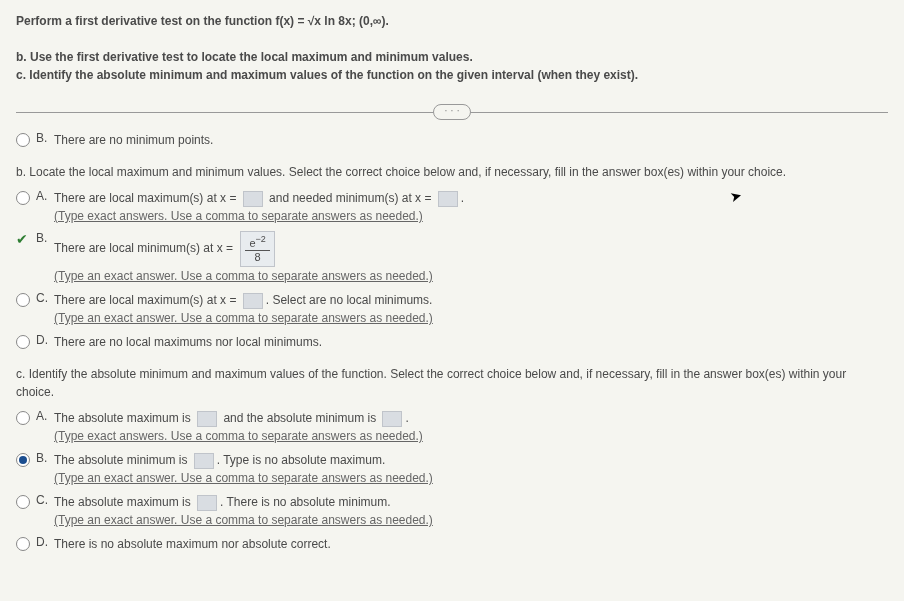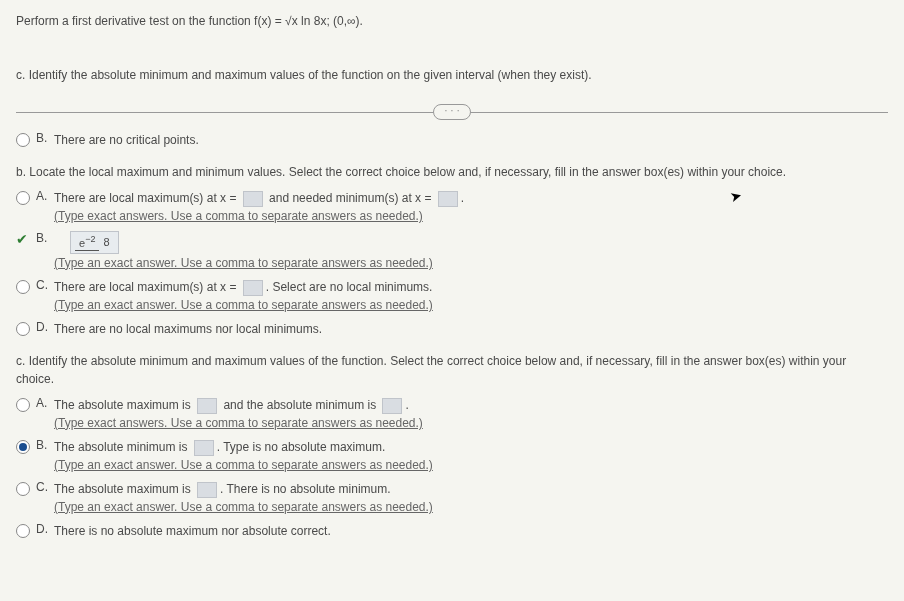--- a/index.html
+++ b/index.html
@@ -8,20 +8,21 @@
       color: #4a4a4a;
       margin: 0;
       padding: 12px 16px;
       background: #f5f5f0;
       width: 904px;
       box-sizing: border-box;
     }
     .question-stem {
       margin-bottom: 28px;
       line-height: 1.5;
+      font-weight: bold;
     }
     .hr-wrap {
       position: relative;
       margin: 8px 0 18px 0;
     }
     .hr-line {
       border: none;
       border-top: 1px solid #999;
       margin: 0;
     }
@@ -99,24 +100,24 @@
       display: inline-block;
       width: 18px;
       height: 14px;
       background: #d9dde2;
       vertical-align: middle;
       border: 1px solid #c0c4ca;
       margin: 0 3px;
     }
     .frac {
       display: inline-flex;
-      flex-direction: row;
+      flex-direction: column;
       align-items: center;
       vertical-align: middle;
-      margin: 0 16px;
+      margin: 0 4px;
       background: #e8ecef;
       border: 1px solid #c0c4ca;
       padding: 2px 4px;
       text-align: center;
     }
     .frac .num {
       border-bottom: 1px solid #555;
       padding: 0 4px;
       font-size: 11px;
       line-height: 1.2;
@@ -139,50 +140,51 @@
       color: #000;
       transform: rotate(-15deg);
     }
   </style>
 </head>
 <body>
 
 <div class="question-stem">
   <span><span>Perform a first derivative test on the function f(x) = </span><span>√x ln 8x; (0,∞).</span></span><br>
   <br>
-  <br>
+  <span>b. Use the first derivative test to locate the local maximum and minimum values.</span><br>
   <span>c. Identify the absolute minimum and maximum values of the function on the given interval (when they exist).</span>
 </div>
 
 <div class="hr-wrap">
   <hr class="hr-line">
   <div class="hr-badge">· · ·</div>
 </div>
 
 <div class="choice-row">
   <span class="radio"></span>
   <span class="choice-letter">B.</span>
-  <span class="choice-body">There are no critical points.</span>
+  <span class="choice-body">There are no minimum points.</span>
 </div>
 
 <div class="section-heading">b. Locate the local maximum and minimum values. Select the correct choice below and, if necessary, fill in the answer box(es) within your choice.</div>
 
 <div class="choice-row">
   <span class="radio"></span>
   <span class="choice-letter">A.</span>
   <span class="choice-body">
     <span>There are local maximum(s) at x = </span><span class="blank"></span><span> and needed minimum(s) at x = </span><span class="blank"></span><span>.</span><br>
     <span class="help-text">(Type exact answers. Use a comma to separate answers as needed.)</span>
   </span>
 </div>
 
 <div class="choice-row">
   <span class="check"></span>
   <span class="choice-letter">B.</span>
   <span class="choice-body">
+    <span>There are local minimum(s) at x = </span>
     <span class="frac">
       <span class="num"><span>e</span><sup>−2</sup></span>
       <span class="den">8</span>
     </span>
     <br>
     <span class="help-text">(Type an exact answer. Use a comma to separate answers as needed.)</span>
   </span>
 </div>
 
 <div class="choice-row">

